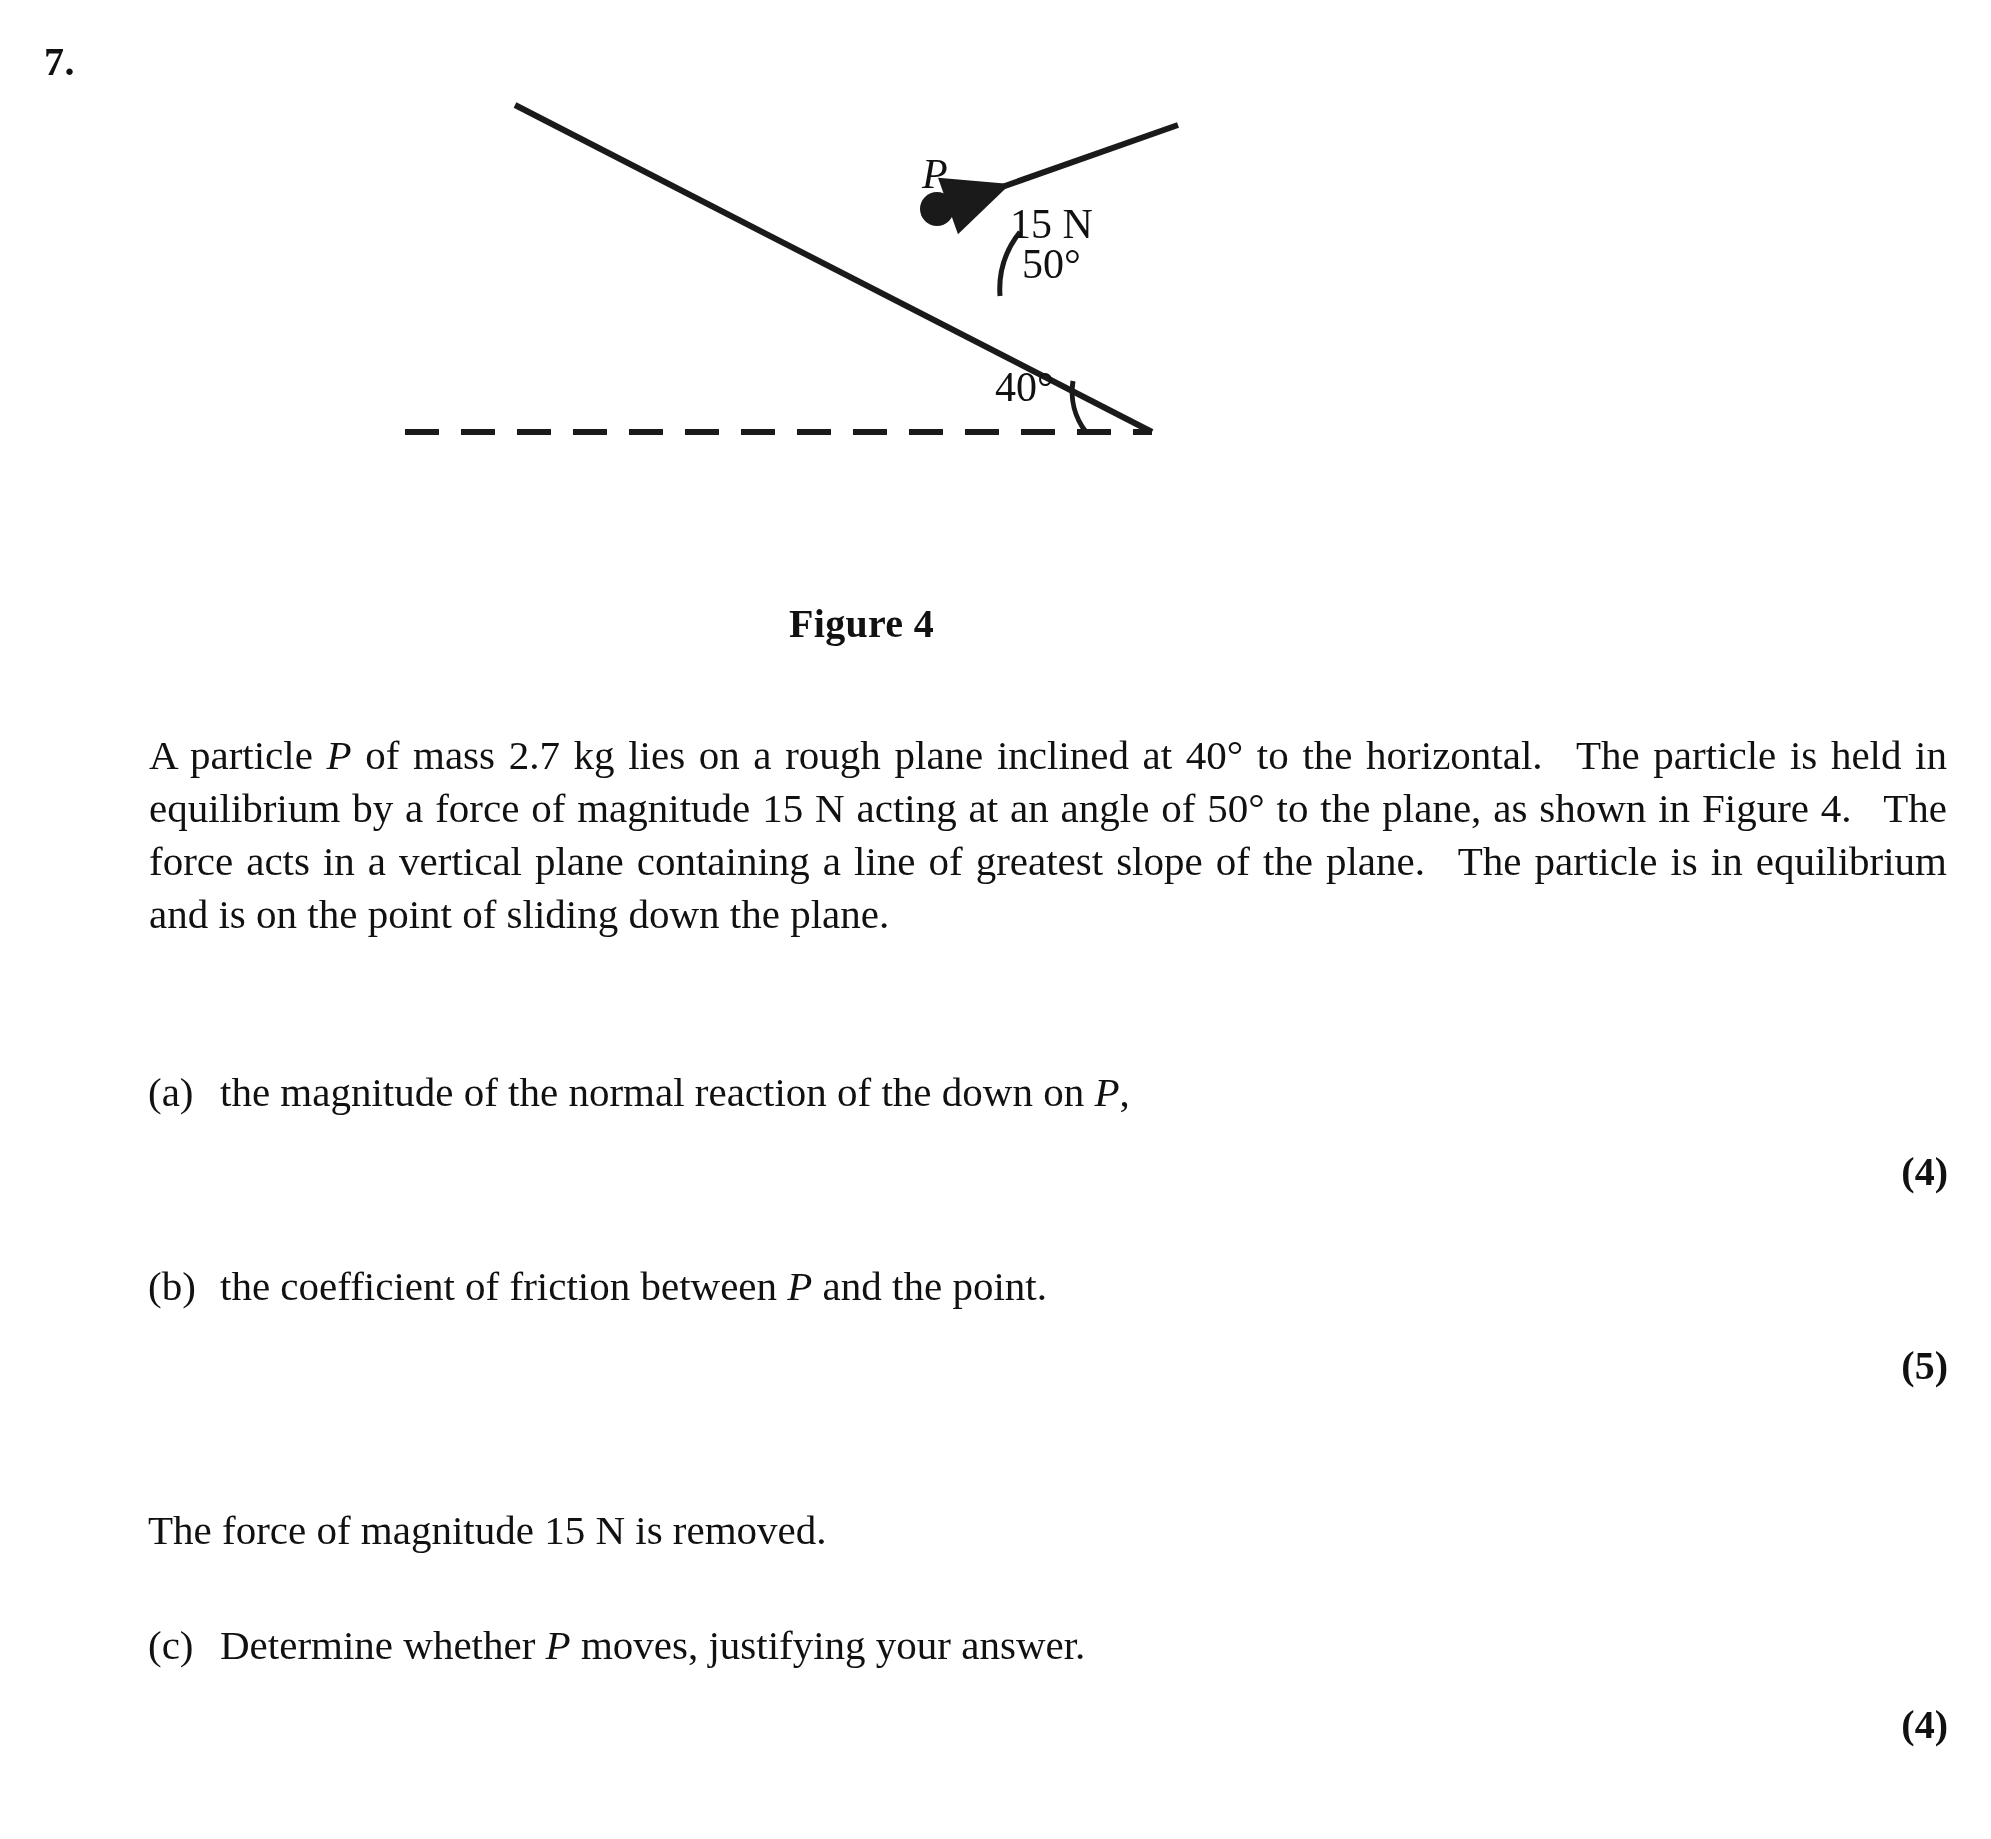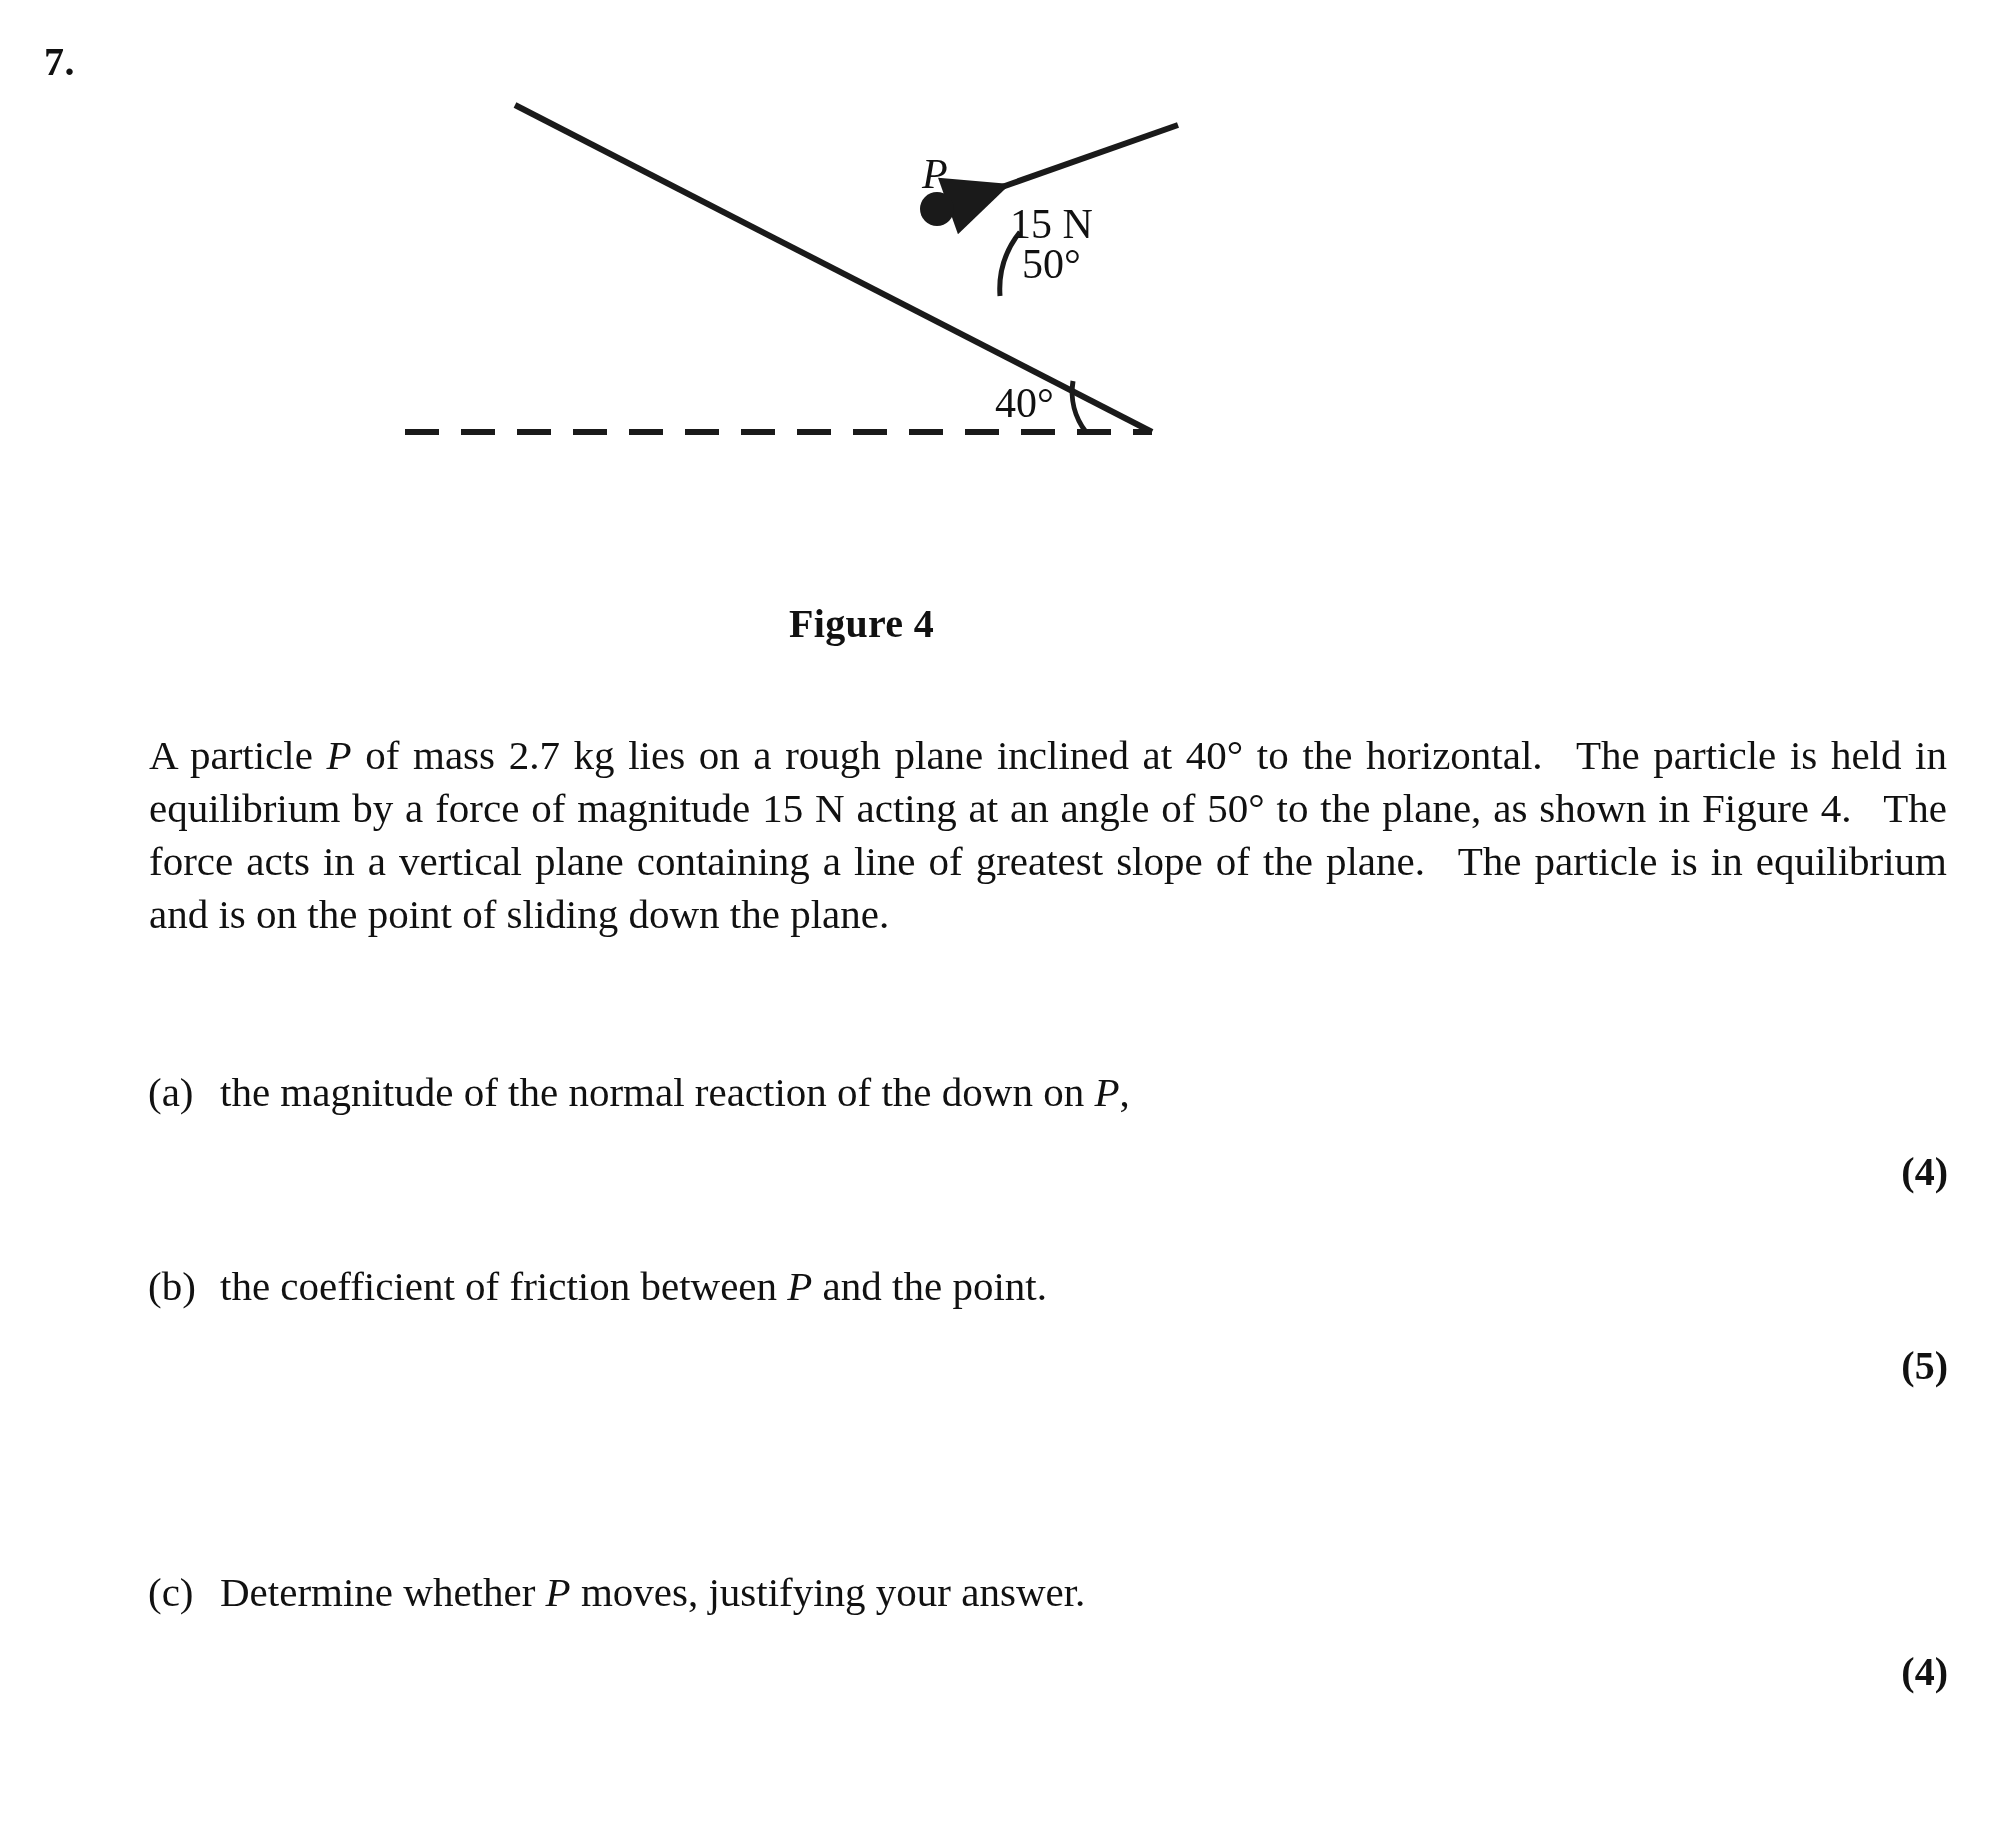--- a/index.html
+++ b/index.html
@@ -115,21 +115,21 @@
 
     <circle cx="937" cy="209" r="17" fill="#1a1a1a"></circle>
   </svg>
 
   <div style="position:absolute;left:922px;top:150px;font-size:42px;font-style:italic;">P</div>
 
   <div style="position:absolute;left:1010px;top:200px;font-size:42px;">15 N</div>
 
   <div style="position:absolute;left:1022px;top:240px;font-size:42px;">50°</div>
 
-  <div style="position:absolute;left:995px;top:379px;font-size:42px;">40°</div>
+  <div style="position:absolute;left:995px;top:363px;font-size:42px;">40°</div>
 </div>
 
 <div id="figure-caption"><span class="cap-inner">Figure 4</span></div>
 
 <div id="content">
 
   <p class="para"><span>A particle </span><span class="it">P</span><span> of mass 2.7 kg lies on a rough plane inclined at 40° to the horizontal.  The particle is held in equilibrium by a force of magnitude 15 N acting at an angle of 50° to the plane, as shown in Figure 4.  The force acts in a vertical plane containing a line of greatest slope of the plane.  The particle is in equilibrium and is on the point of sliding down the plane.</span></p>
 
   <div class="spacer-md"></div>
 
@@ -148,20 +148,21 @@
   <div class="part">
     <div class="lbl">(b)</div>
     <div class="ptxt"><span>the coefficient of friction between </span><span class="it">P</span><span> and the point.</span></div>
   </div>
 
   <div class="marks m1">(5)</div>
 
   <div class="spacer-md"></div>
   <div class="spacer-sm"></div>
 
+  <div class="findrow">The force of magnitude 15 N is removed.</div>
 
   <div class="spacer-md"></div>
 
   <div class="part">
     <div class="lbl">(c)</div>
     <div class="ptxt"><span>Determine whether </span><span class="it">P</span><span> moves, justifying your answer.</span></div>
   </div>
 
   <div class="marks m1">(4)</div>
 

